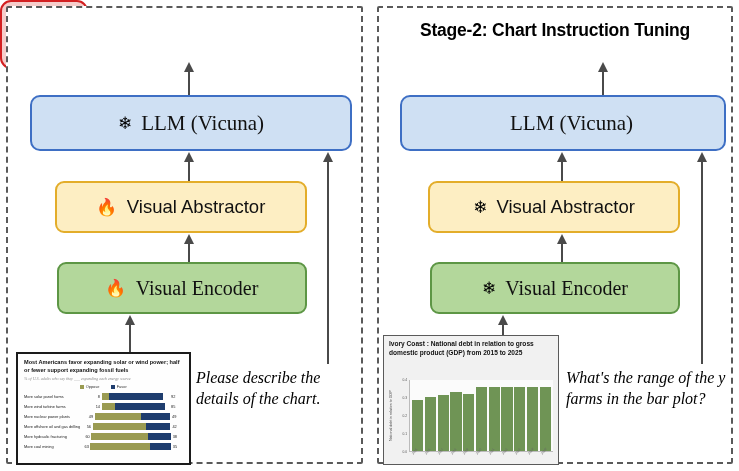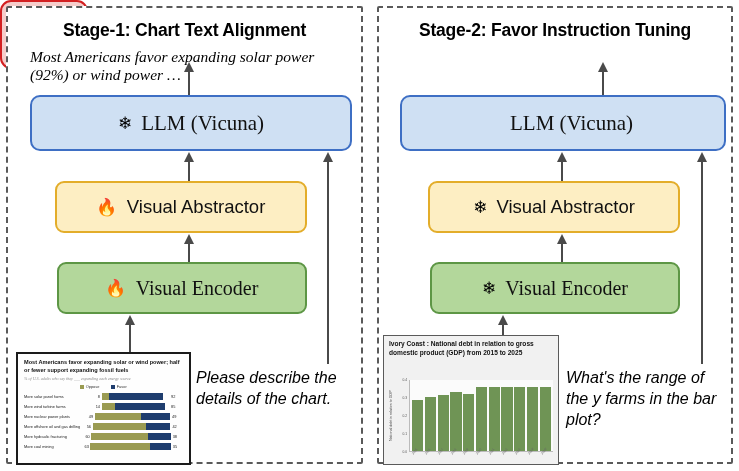--- a/index.html
+++ b/index.html
@@ -145,34 +145,32 @@
     position:absolute;left:20px;top:73px;right:0;height:22px;
     display:flex;gap:1.5px;padding:0 2px;box-sizing:border-box;
   }
   .c2-xticks div{
     flex:1;font-size:3.1px;color:#666;transform:rotate(-52deg);
     transform-origin:left top;white-space:nowrap;
   }
 
   
   .prompt{
-    position:absolute;font-family:Liberation Sans, sans-serif;
+    position:absolute;font-family:Liberation Serif, serif;
     font-style:italic;font-size:16px;color:#000;line-height:1.3;
   }
   #prompt-1{left:196px;top:368px;width:150px;}
   #prompt-2{left:566px;top:368px;width:160px;}
 </style>
 </head>
 <body>
 
 <div class="stage" id="stage-1">
 
-  <div class="stage-title">Stage-1: Chart Text Alignment</div>
-
-  <div class="answer" id="answer-1">Most Americans favor expanding solar power (92%) or wind power …</div>
+
 </div>
 
 <div class="arrow" style="left:183px;top:62px;width:12px;height:33px;">
   <div class="head"></div>
   <div class="shaft" style="height:25px;"></div>
 </div>
 <div class="arrow" style="left:183px;top:152px;width:12px;height:29px;">
   <div class="head"></div>
   <div class="shaft" style="height:21px;"></div>
 </div>
@@ -263,21 +261,21 @@
           <div class="bfav" style="width: 20.615px;"></div>
         </div>
         <div class="rval">35</div>
       </div>
     </div>
 </div>
 
 <div class="prompt" id="prompt-1">Please describe the details of the chart.</div>
 
 <div class="stage" id="stage-2">
-  <div class="stage-title">Stage-2: Favor Instruction Tuning</div>
+  <div class="stage-title">Stage-2: Chart Instruction Tuning</div>
 </div>
 
 <div class="arrow" style="left:597px;top:62px;width:12px;height:33px;">
   <div class="head"></div>
   <div class="shaft" style="height:25px;"></div>
 </div>
 <div class="arrow" style="left:556px;top:152px;width:12px;height:29px;">
   <div class="head"></div>
   <div class="shaft" style="height:21px;"></div>
 </div>

